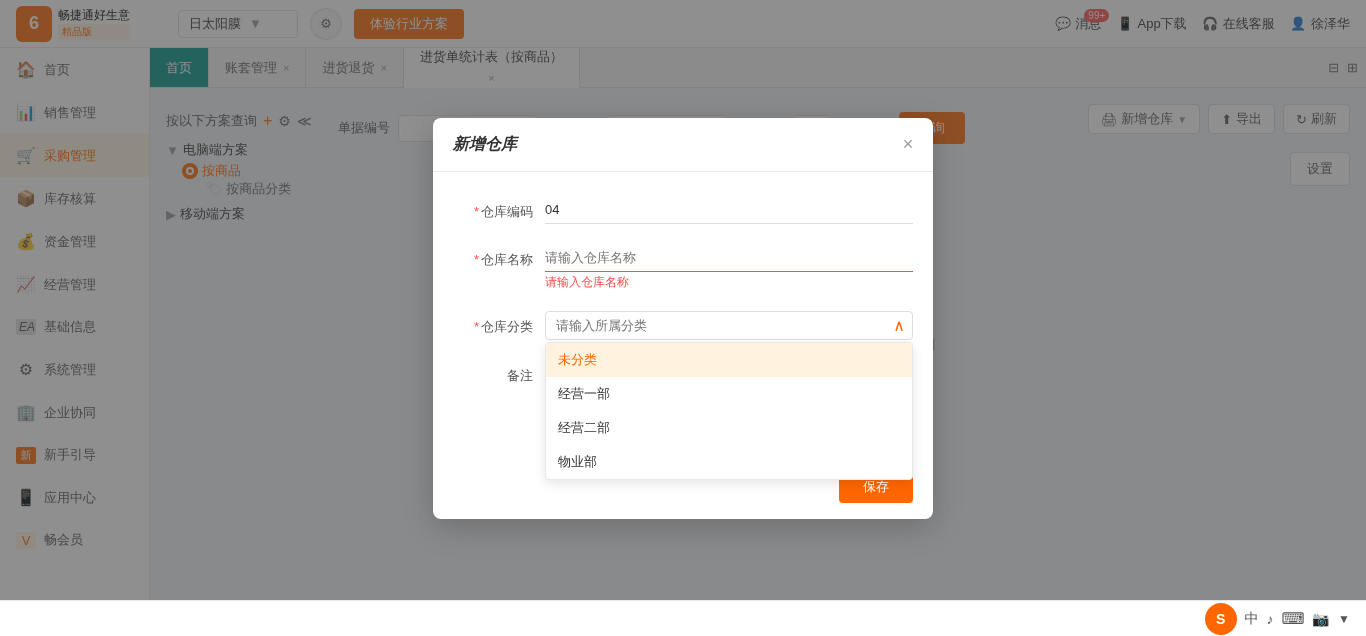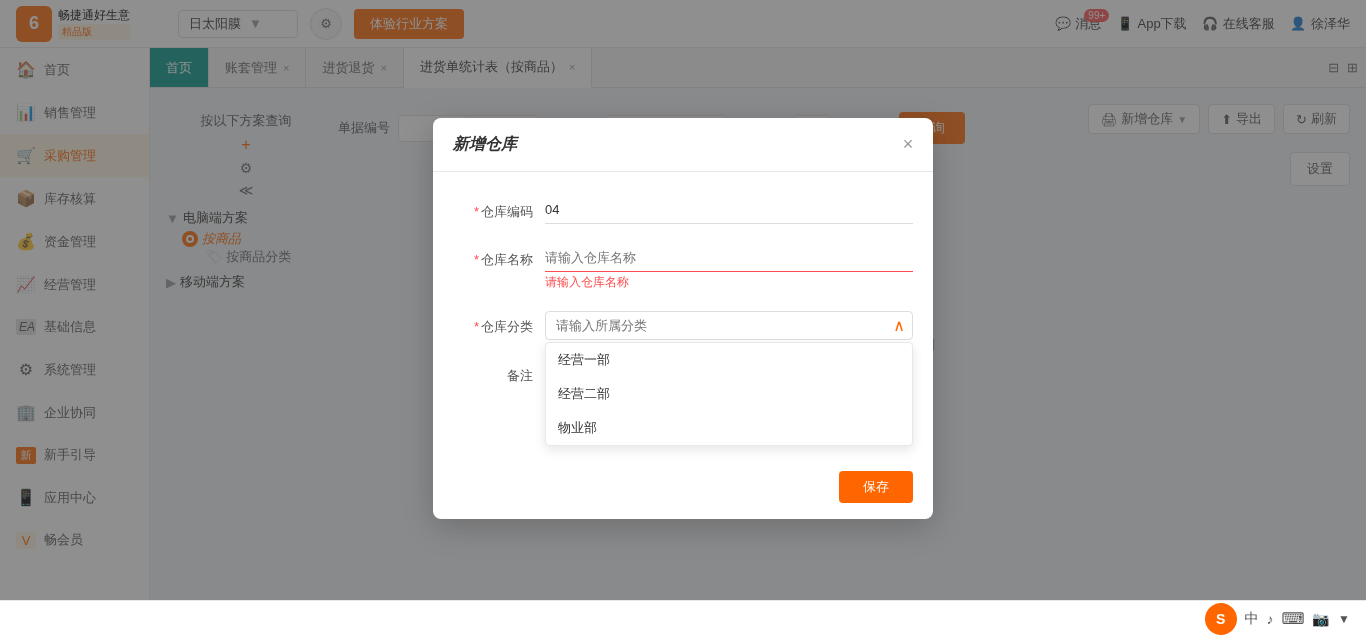--- a/index.html
+++ b/index.html
@@ -111,20 +111,21 @@
     .tab-item {
       display: flex; align-items: center; gap: 6px;
       padding: 0 16px; cursor: pointer;
       font-size: 13px; color: #666; border-right: 1px solid #ddd;
       white-space: nowrap;
     }
     .tab-item.active {
       background: #fff; color: #333;
       border-bottom: 2px solid #fff;
       margin-bottom: -1px;
+      flex-direction: column;
     }
     .tab-item.home { background: #009688; color: white; }
     .tab-close { font-size: 11px; color: #999; cursor: pointer; }
     .tab-end-btns {
       margin-left: auto;
       display: flex; align-items: center; padding: 0 8px; gap: 8px;
     }
 
     
     .page-content {
@@ -140,21 +141,21 @@
       display: flex; align-items: center; gap: 8px;
     }
     .toolbar-btn {
       display: flex; align-items: center; gap: 4px;
       padding: 5px 12px; border: 1px solid #ddd;
       border-radius: 4px; cursor: pointer; background: #fff;
       color: #555; font-size: 13px;
     }
 
     .scheme-tree { font-size: 13px; color: #333; }
-    .scheme-active { color: #ff6600; display: flex; align-items: center; gap: 4px; font-style: italic; }
+    .scheme-active { color: #ff6600; display: flex; align-items: center; gap: 4px; }
     .scheme-child { padding-left: 24px; color: #666; cursor: pointer; }
 
     
     .dialog-overlay {
       position: fixed; top: 0; left: 0; right: 0; bottom: 0;
       background: rgba(0,0,0,0.4);
       display: flex; align-items: center; justify-content: center;
       z-index: 100;
     }
     .dialog {
@@ -403,21 +404,21 @@
         </div>
         <div class="toolbar-btn">
           <span>↻</span>
           <span>刷新</span>
         </div>
       </div>
 
       <div style="display:flex;gap:12px;margin-top:8px;">
 
         <div style="width:160px;flex-shrink:0;">
-          <div style="display:flex;align-items:center;gap:6px;margin-bottom:8px;flex-direction:column;">
+          <div style="display:flex;align-items:center;gap:6px;margin-bottom:8px;">
             <span style="font-size:13px;color:#555;">按以下方案查询</span>
             <span style="color:#ff6600;cursor:pointer;font-size:16px;">+</span>
             <span style="color:#666;cursor:pointer;font-size:14px;">⚙</span>
             <span style="color:#666;cursor:pointer;font-size:14px;">≪</span>
           </div>
           <div class="scheme-tree">
             <div style="display:flex;align-items:center;gap:4px;padding:3px 0;">
               <span style="color:#999;">▼</span>
               <span>电脑端方案</span>
             </div>
@@ -518,20 +519,21 @@
         </div>
       </div>
 
       <div class="form-row">
         <label class="form-label required">仓库分类</label>
         <div class="form-select-field">
           <input class="form-select-input" type="text" placeholder="请输入所属分类" style="">
           <span class="form-select-arrow">∧</span>
           
           <div class="dropdown-list">
+            <div class="dropdown-item selected">未分类</div>
             <div class="dropdown-item">经营一部</div>
             <div class="dropdown-item">经营二部</div>
             <div class="dropdown-item">物业部</div>
           </div>
         </div>
       </div>
 
       <div class="form-row">
         <label class="form-label">备注</label>
         <div class="form-field">

